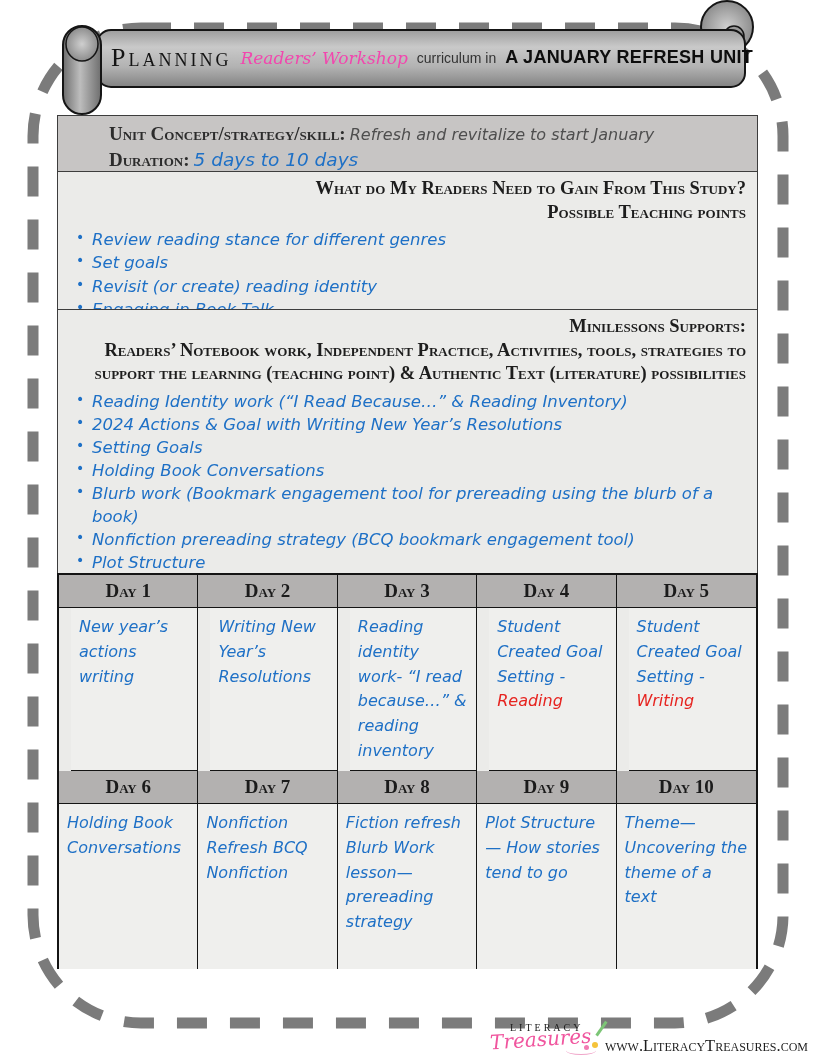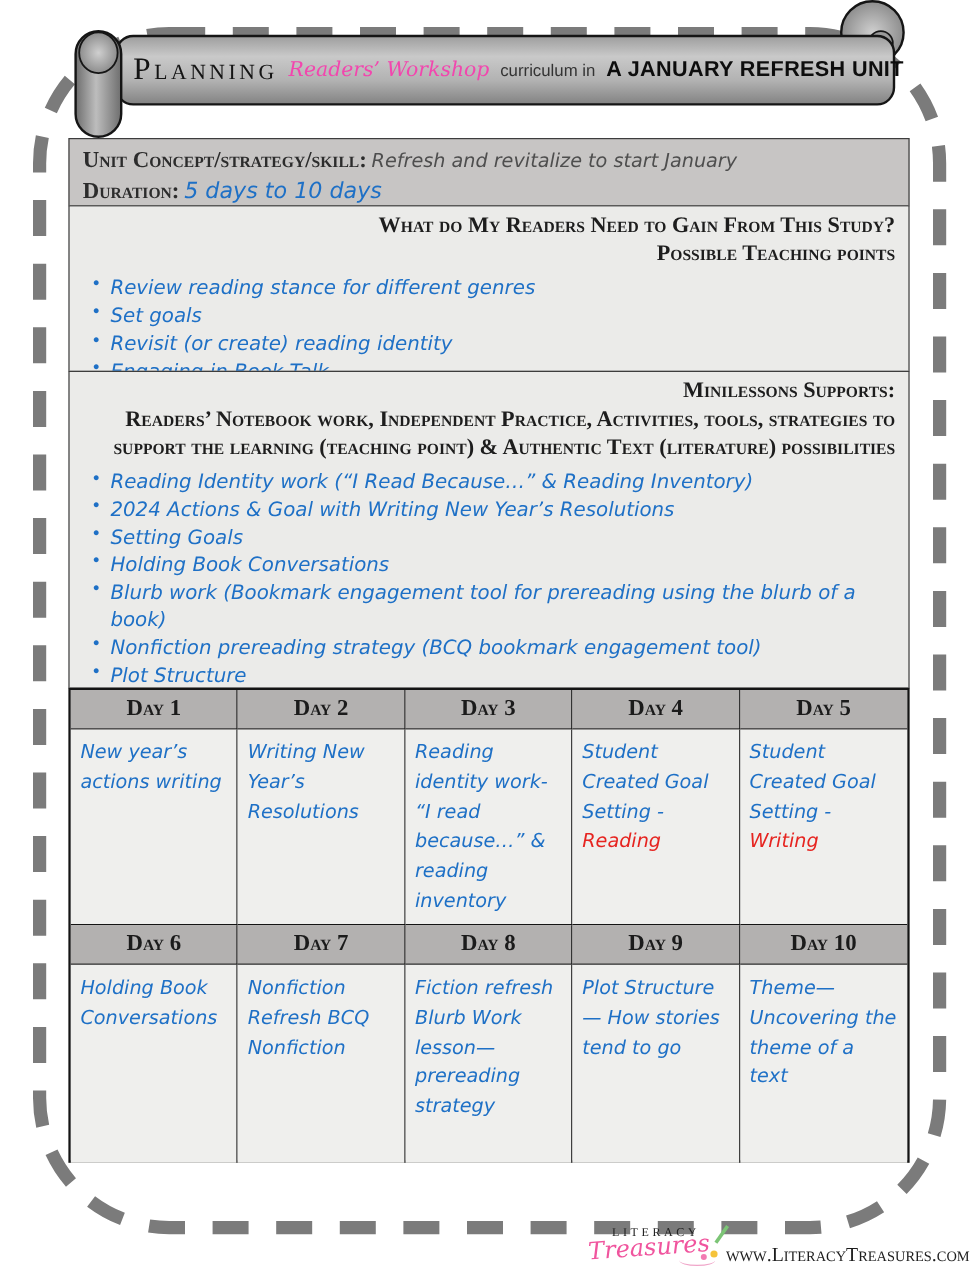--- a/index.html
+++ b/index.html
@@ -20,21 +20,21 @@
           color:#0d0d0d;letter-spacing:0.3px;}
 
   
   .box{position:absolute;left:57px;width:701px;box-sizing:border-box;
        border:1.5px solid #3d3d3d;padding:5px 11px;z-index:2;}
   .unit-box{top:115px;height:57px;background:#c7c5c4;}
   .gain-box{top:171px;height:139px;background:#ebebe9;}
   .mini-box{top:309px;height:265px;background:#ebebe9;}
 
   .sc{font-family:"Liberation Serif",serif;font-variant:small-caps;font-weight:600;color:#1d1d1d;}
-  .label{font-size:19px;color:#2c2c2c;}
+  .label{font-size:19px;color:#2c2c2c;margin-left:40px;}
   .heading{font-size:18.5px;line-height:1.28;text-align:right;}
   .hand{font-family:"DejaVu Sans",sans-serif;font-style:italic;}
   .dark{color:#4e4e4e;font-size:16px;}
   .blue{color:#1e70c6;}
   .red{color:#e62420;}
   .line{line-height:1.38;}
   .dur-val{font-size:18.5px;}
 
   ul.points{margin:5px 0 0 4px;padding:0;list-style:none;}
   ul.points li{position:relative;padding-left:19px;font-family:"DejaVu Sans",sans-serif;
@@ -45,21 +45,21 @@
   
   .schedule{position:absolute;left:57px;top:573px;width:701px;height:396px;box-sizing:border-box;
       display:grid;grid-template-columns:repeat(5,1fr);grid-template-rows:33px 163px 33px 165px;
       border:2px solid #141414;background:#ebebe9;z-index:2;}
   .hcell{background:#b3b1b0;display:flex;align-items:center;justify-content:center;
       font-family:"Liberation Serif",serif;font-variant:small-caps;font-weight:600;font-size:19px;
       color:#1b1b1b;border-bottom:1.5px solid #141414;}
   .bcell{background:#efefed;padding:7px 8px;box-sizing:border-box;
       font-family:"DejaVu Sans",sans-serif;font-style:italic;font-size:16px;line-height:1.55;
       color:#1e70c6;}
-  .row1{border-bottom:1.5px solid #141414;}
+  .row1{border-bottom:1.5px solid #141414;margin-left:12px;}
   .c1,.c2,.c3,.c4{border-right:1.5px solid #141414;}
   .bcell .red{display:block;color:#e62420;}
 
   
   .footer{position:absolute;left:488px;top:1014px;width:320px;height:42px;z-index:4;
       display:flex;align-items:flex-end;gap:20px;}
   .logo{position:relative;width:128px;height:42px;}
   .logo-top{position:absolute;left:22px;top:8px;font-family:"Liberation Serif",serif;
       font-size:10px;letter-spacing:3px;color:#222222;text-transform:uppercase;}
   .logo-script{position:absolute;left:2px;top:13px;font-family:"DejaVu Serif",serif;

